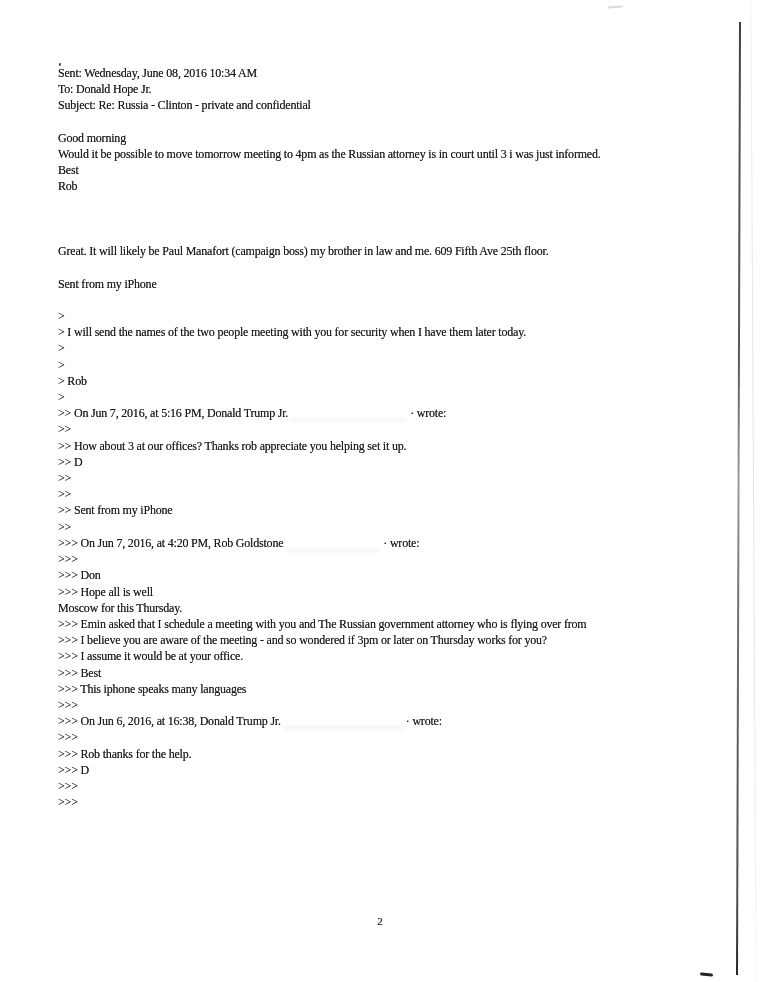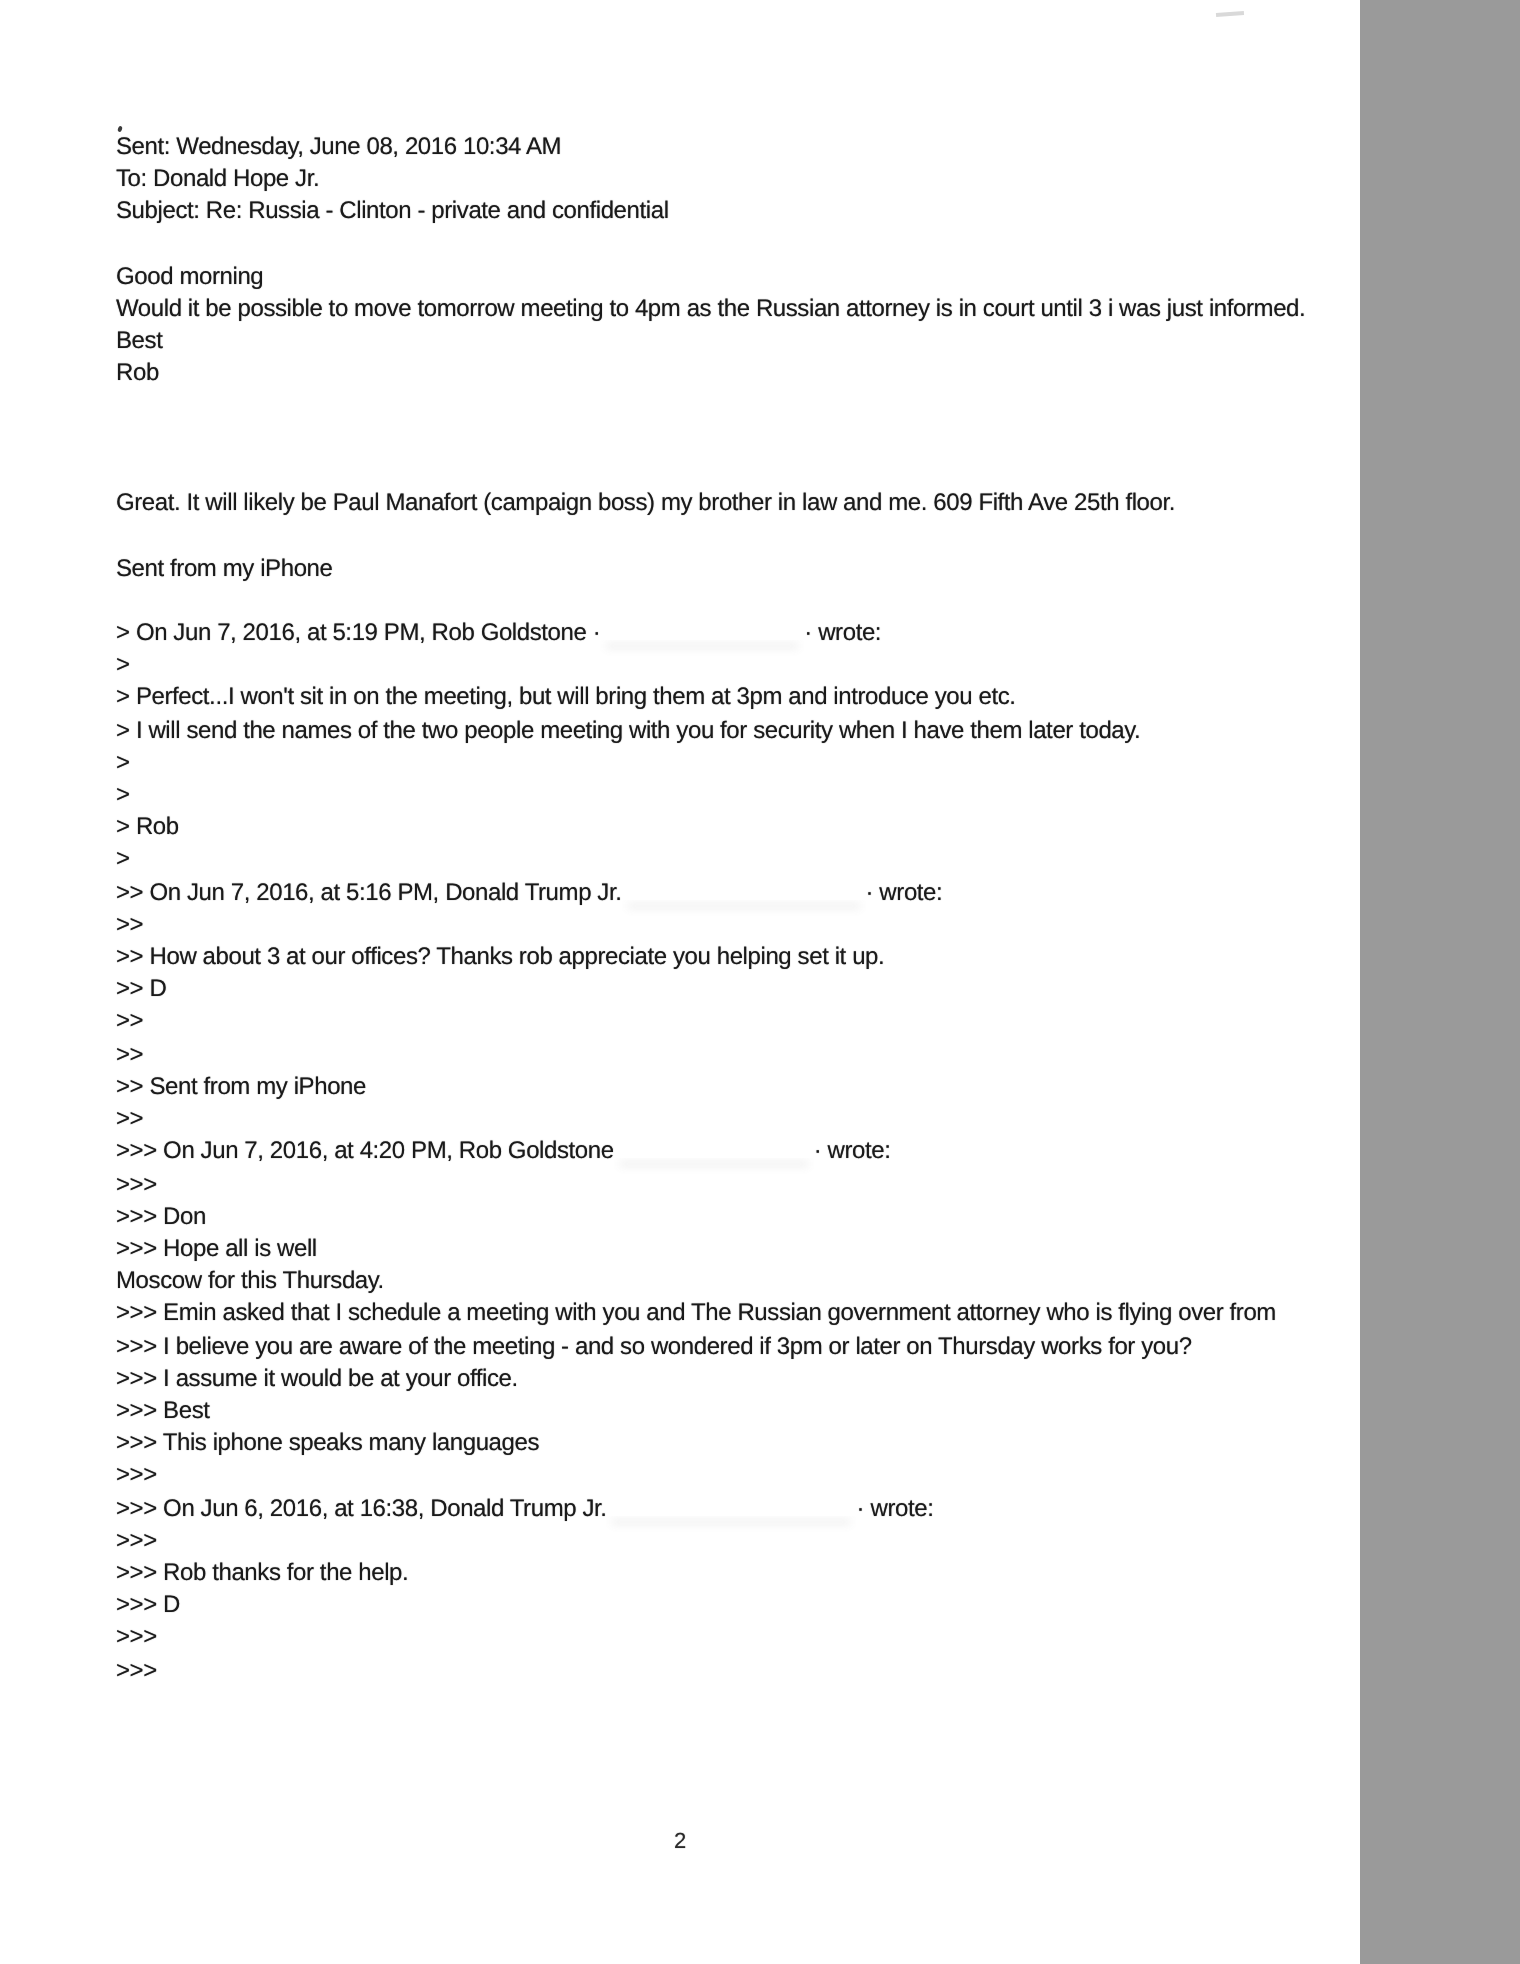--- a/index.html
+++ b/index.html
@@ -1,21 +1,21 @@
 <!DOCTYPE html>
 <html><head>
 <meta charset="utf-8">
 <style>
   html,body{margin:0;padding:0;background:#9a9a9a;}
   .page{
     position:relative;
-    width:680px;height:982px;
+    width:760px;height:982px;
     background:#ffffff;
     overflow:hidden;
-    font-family:Liberation Sans, sans-serif;
+    font-family:Liberation Serif, serif;
   }
   .email-body{
     position:absolute;
     left:58px;top:65px;
     width:680px;
     font-size:12px;
     line-height:16.2px;
     letter-spacing:-0.2px;
     color:#1a1a1a;
     text-shadow:0 0 0.5px rgba(25,25,25,0.65);
@@ -90,23 +90,21 @@
       <div class="line">Would it be possible to move tomorrow meeting to 4pm as the Russian attorney is in court until 3 i was just informed.</div>
       <div class="line">Best</div>
       <div class="line">Rob</div>
       <div class="line">&nbsp;</div>
       <div class="line">&nbsp;</div>
       <div class="line">&nbsp;</div>
       <div class="line">Great. It will likely be Paul Manafort (campaign boss) my brother in law and me. 609 Fifth Ave 25th floor.</div>
       <div class="line">&nbsp;</div>
       <div class="line">Sent from my iPhone</div>
       <div class="line">&nbsp;</div>
-      <div class="line"><span>&gt; On Jun 7, 2016, at 5:19 PM, Rob Goldstone ·</span><span class="redaction" style="width: 102px;"></span><span>· wrote:</span></div>
       <div class="line">&gt;</div>
-      <div class="line">&gt; Perfect...I won't sit in on the meeting, but will bring them at 3pm and introduce you etc.</div>
       <div class="line">&gt; I will send the names of the two people meeting with you for security when I have them later today.</div>
       <div class="line">&gt;</div>
       <div class="line">&gt;</div>
       <div class="line">&gt; Rob</div>
       <div class="line">&gt;</div>
       <div class="line"><span>&gt;&gt; On Jun 7, 2016, at 5:16 PM, Donald Trump Jr.</span><span class="redaction" style="width: 122px;"></span><span>· wrote:</span></div>
       <div class="line">&gt;&gt;</div>
       <div class="line">&gt;&gt; How about 3 at our offices? Thanks rob appreciate you helping set it up.</div>
       <div class="line">&gt;&gt; D</div>
       <div class="line">&gt;&gt;</div>

